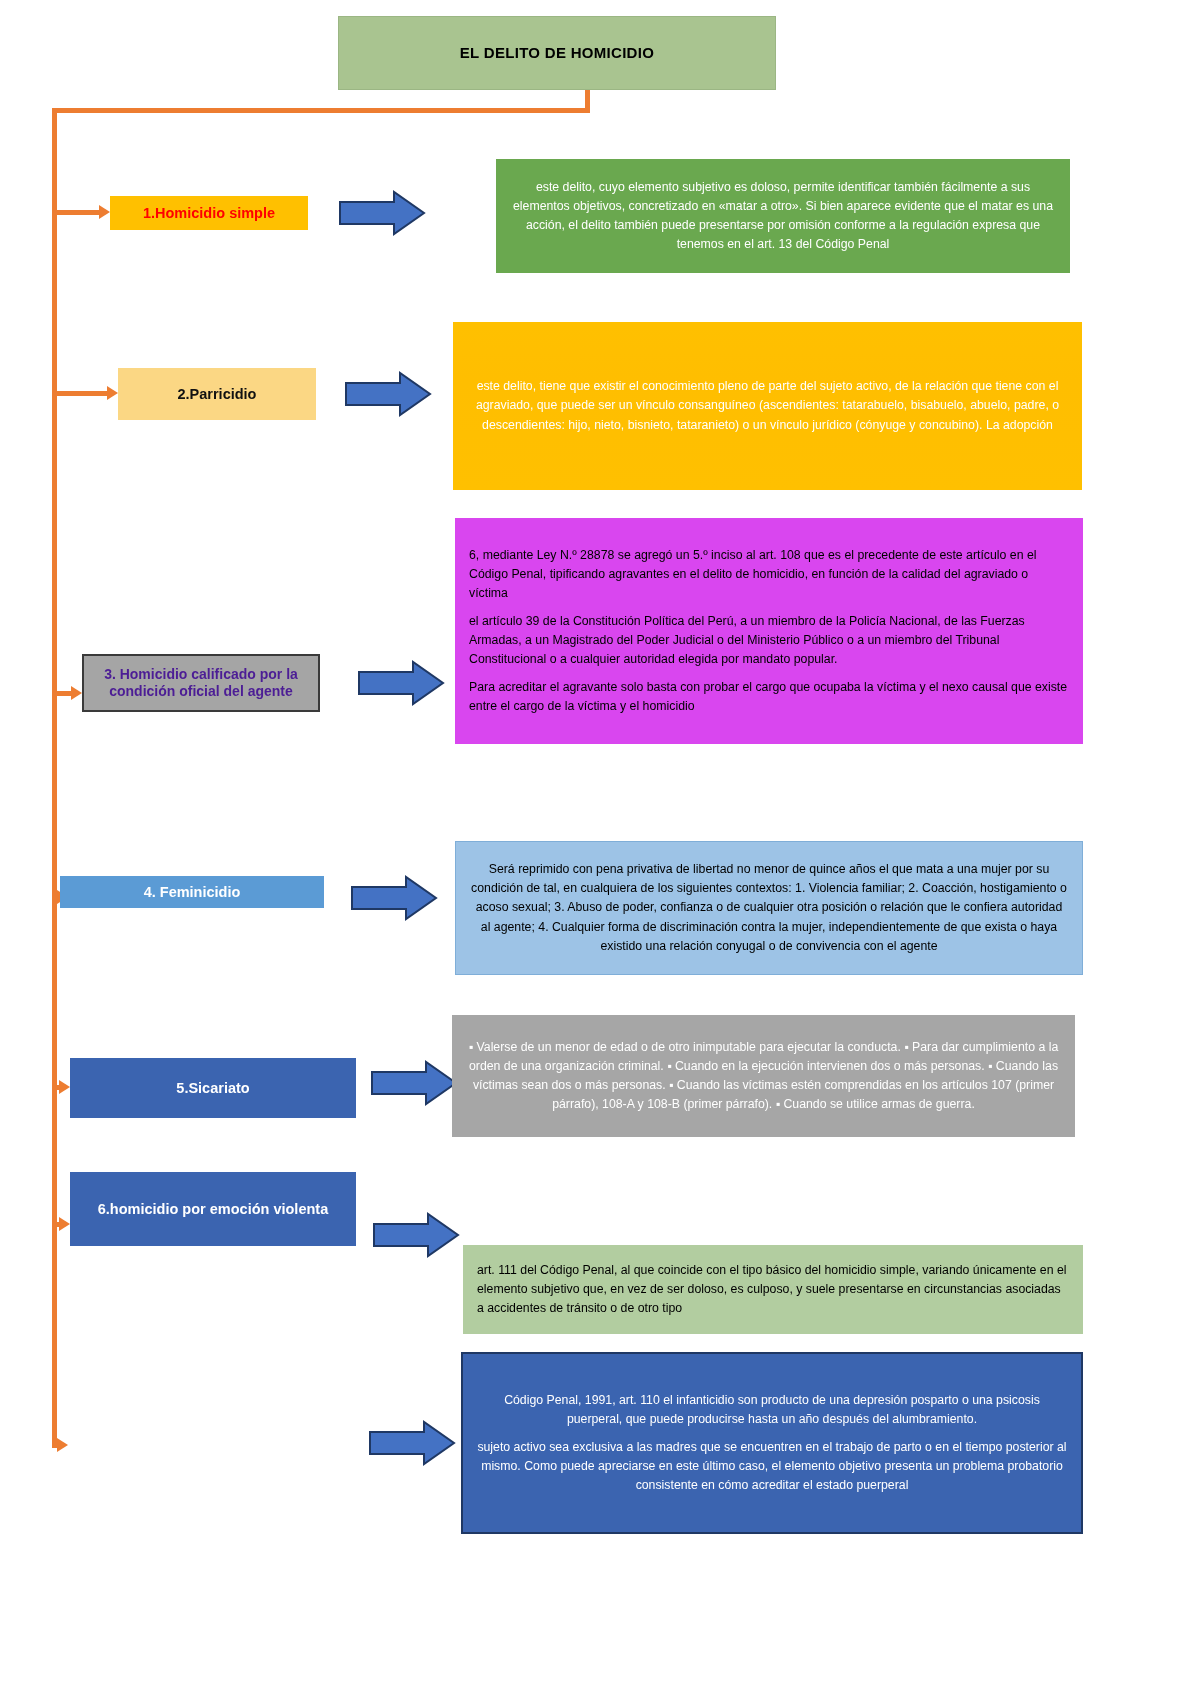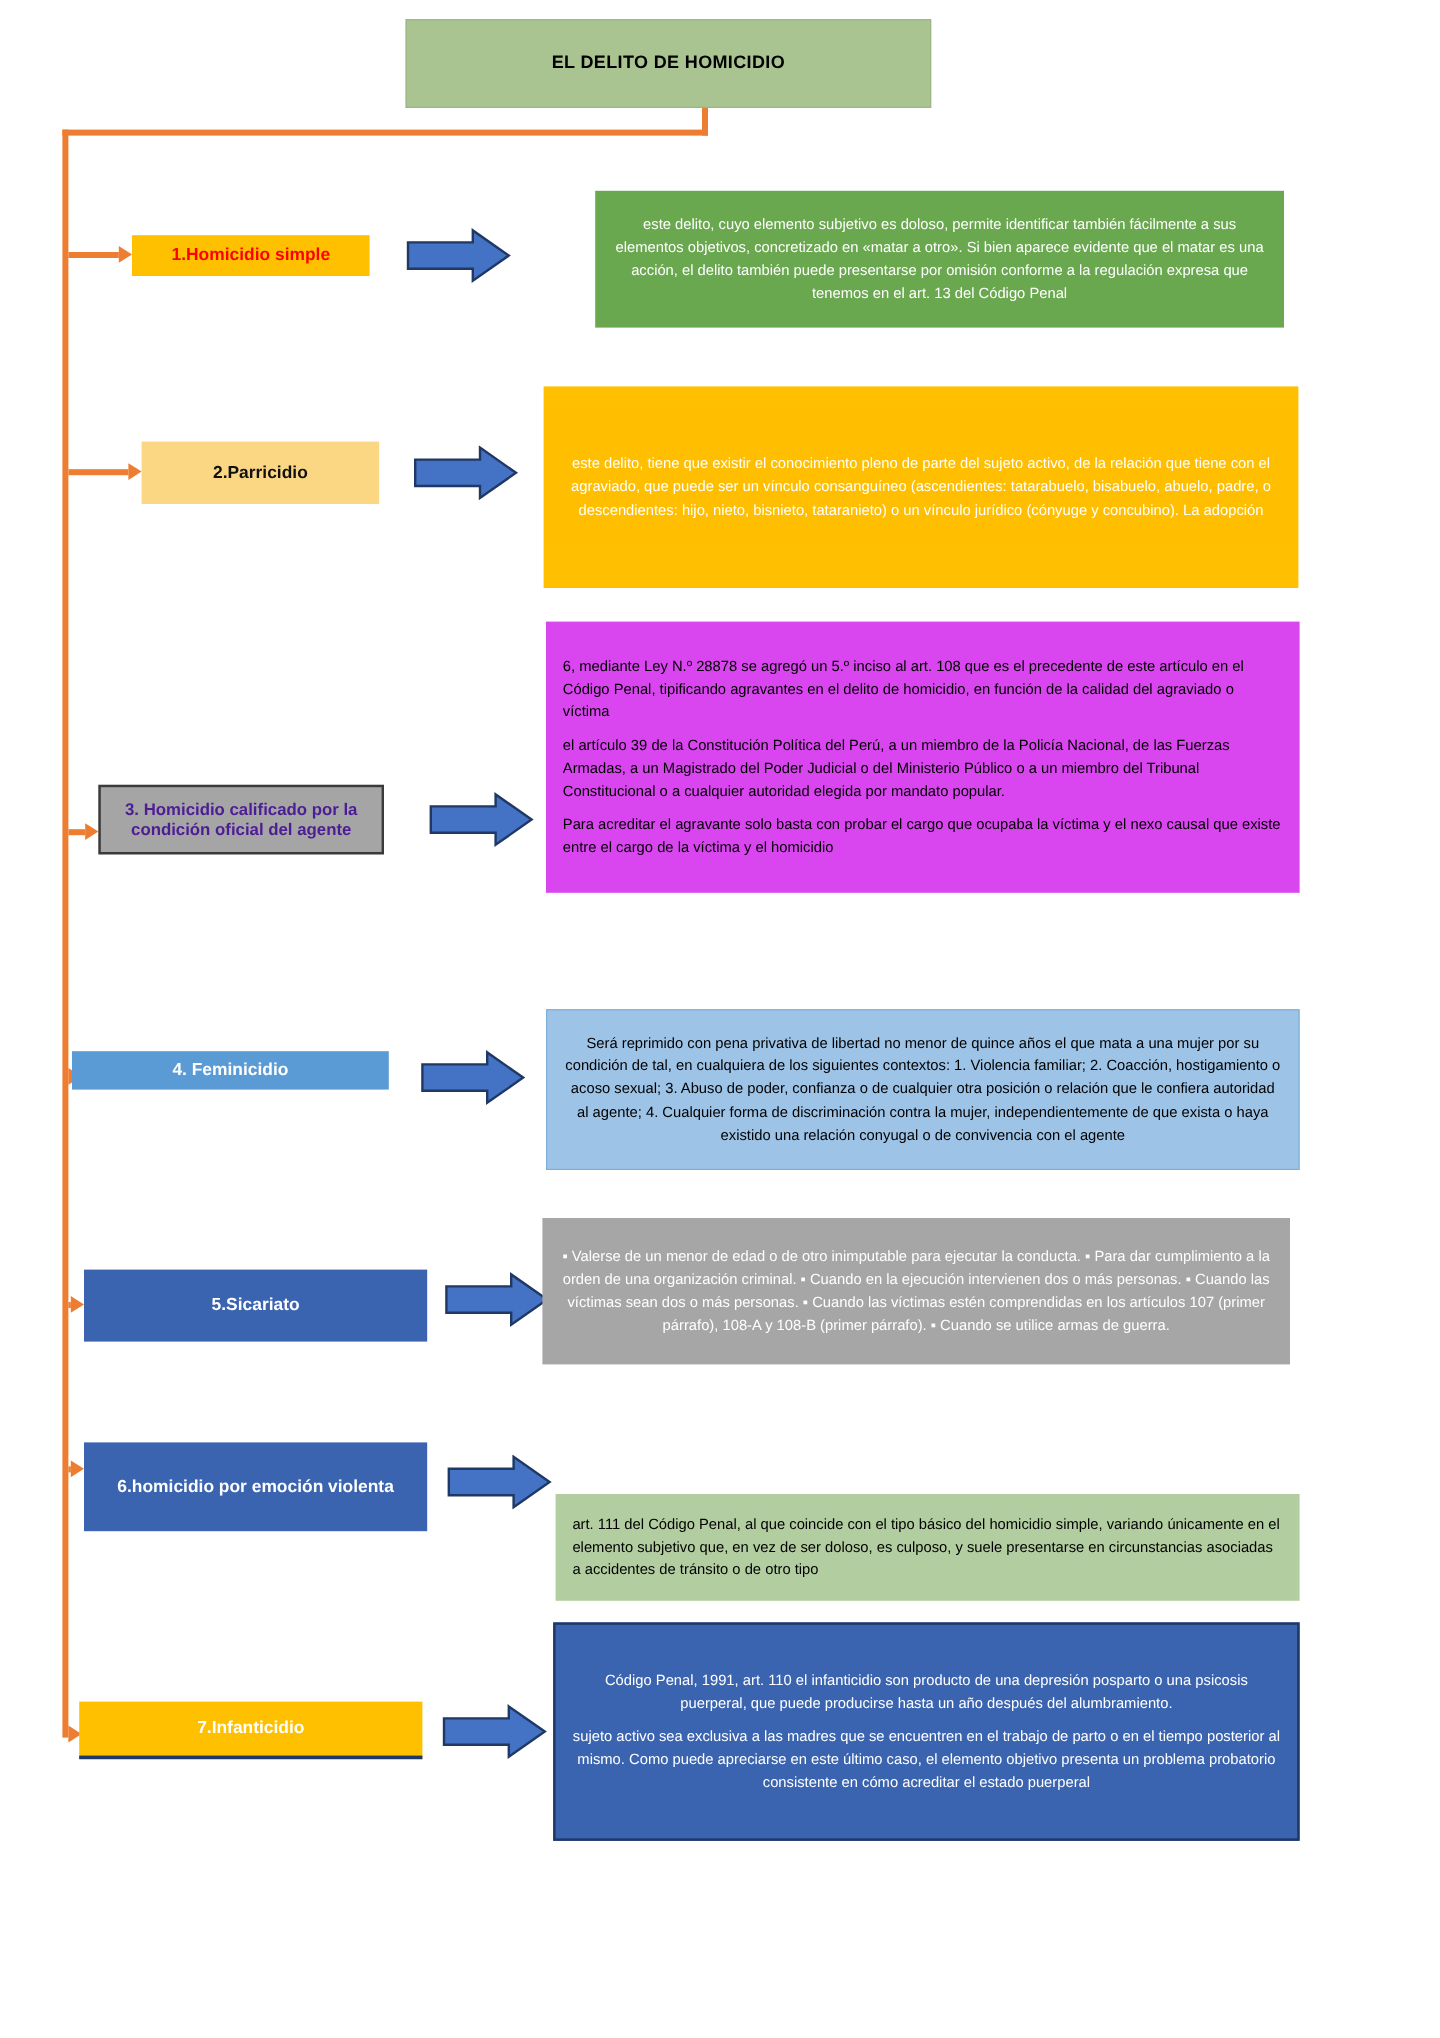--- a/index.html
+++ b/index.html
@@ -105,21 +105,21 @@
   }
   #node-4 {
     left: 60px; top: 876px; width: 264px; height: 32px;
     background: #5B9BD5; color: #FFFFFF; font-size: 14.5px;
   }
   #node-5 {
     left: 70px; top: 1058px; width: 286px; height: 60px;
     background: #3B64B0; color: #FFFFFF; font-size: 14.5px;
   }
   #node-6 {
-    left: 70px; top: 1202px; width: 286px; height: 74px;
+    left: 70px; top: 1172px; width: 286px; height: 74px;
     background: #3B64B0; color: #FFFFFF; font-size: 14.5px;
   }
   #node-7 {
     left: 66px; top: 1418px; width: 286px; height: 48px;
     background: #FFC000; color: #FFFFFF; font-size: 14.5px;
     border-bottom: 3px solid #1F3864;
   }
 
   
   #desc-1 {
@@ -186,23 +186,20 @@
   </div>
   <div class="node" id="node-4">
     <span>4. Feminicidio</span>
   </div>
   <div class="node" id="node-5">
     <span>5.Sicariato</span>
   </div>
   <div class="node" id="node-6">
     <span>6.homicidio por emoción violenta</span>
   </div>
-  <div class="node" id="node-7">
-    <span>7.Infanticidio</span>
-  </div>
 
   <div class="barrow" style="left:338px; top:190px;">
     <svg viewBox="0 0 88 46" preserveAspectRatio="none">
         <polygon points="2,12 56,12 56,2 86,23 56,44 56,34 2,34" fill="#4472C4" stroke="#1F3864" stroke-width="2"></polygon>
       </svg>
   </div>
   <div class="barrow" style="left:344px; top:371px;">
     <svg viewBox="0 0 88 46" preserveAspectRatio="none">
         <polygon points="2,12 56,12 56,2 86,23 56,44 56,34 2,34" fill="#4472C4" stroke="#1F3864" stroke-width="2"></polygon>
       </svg>

